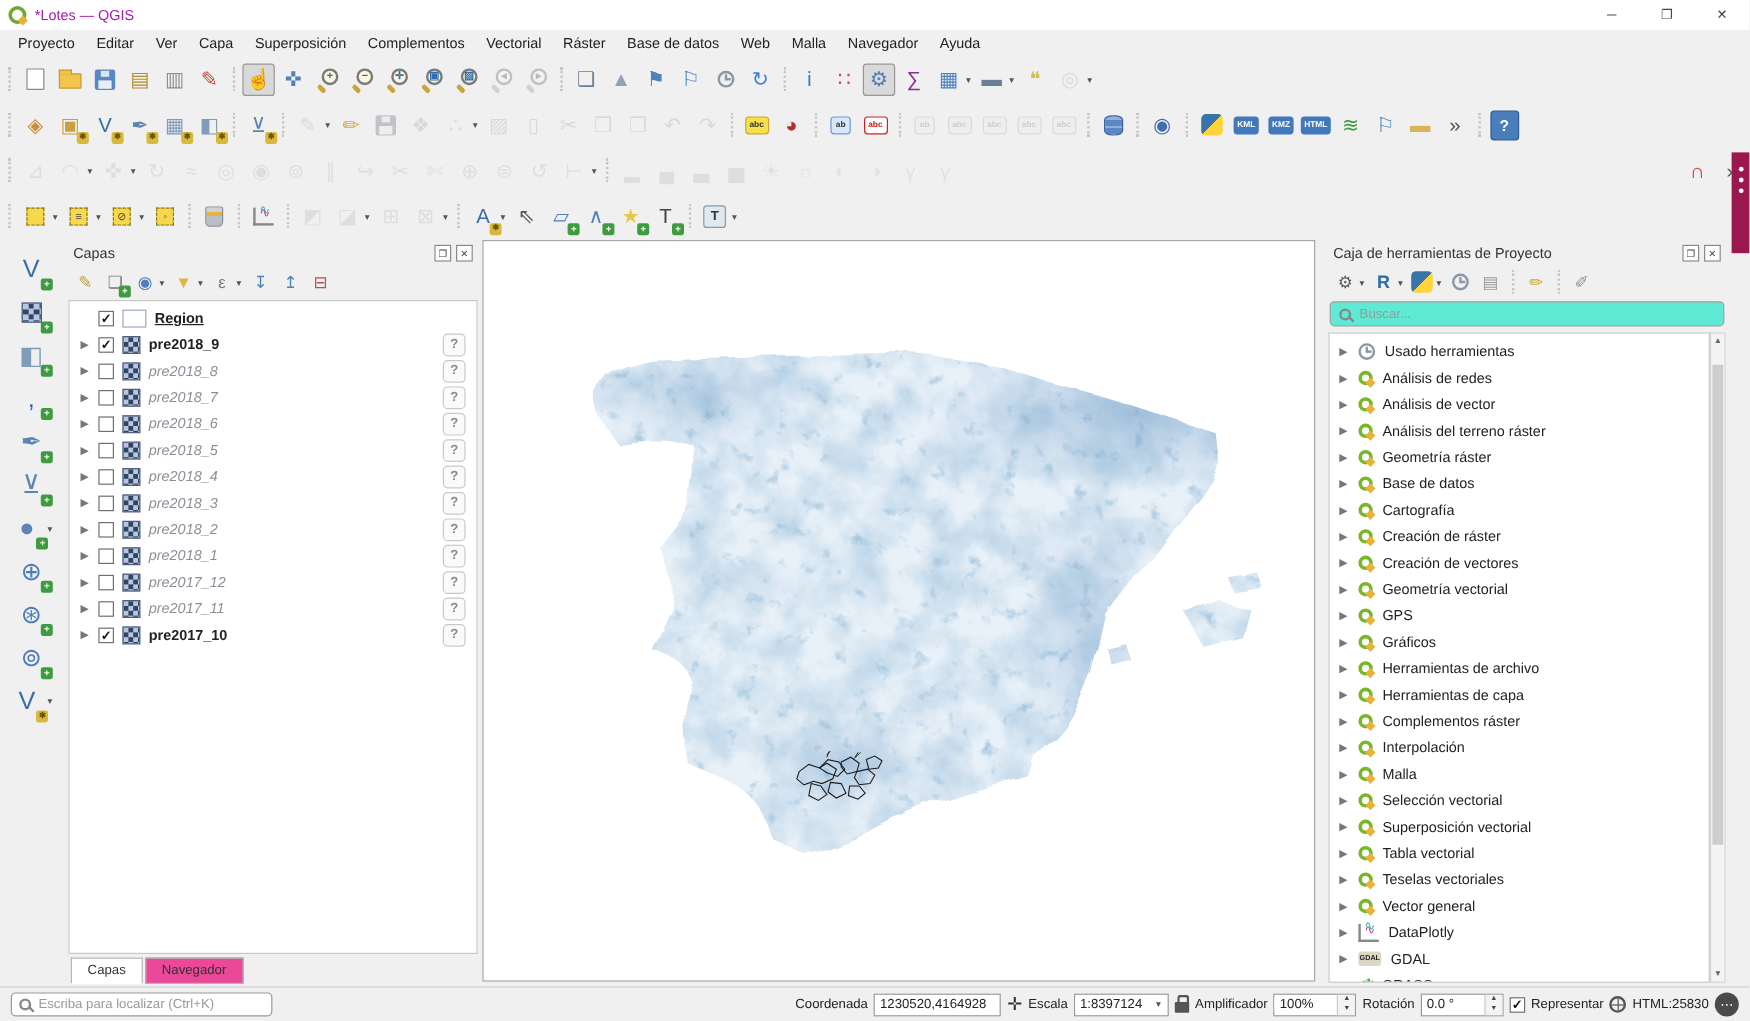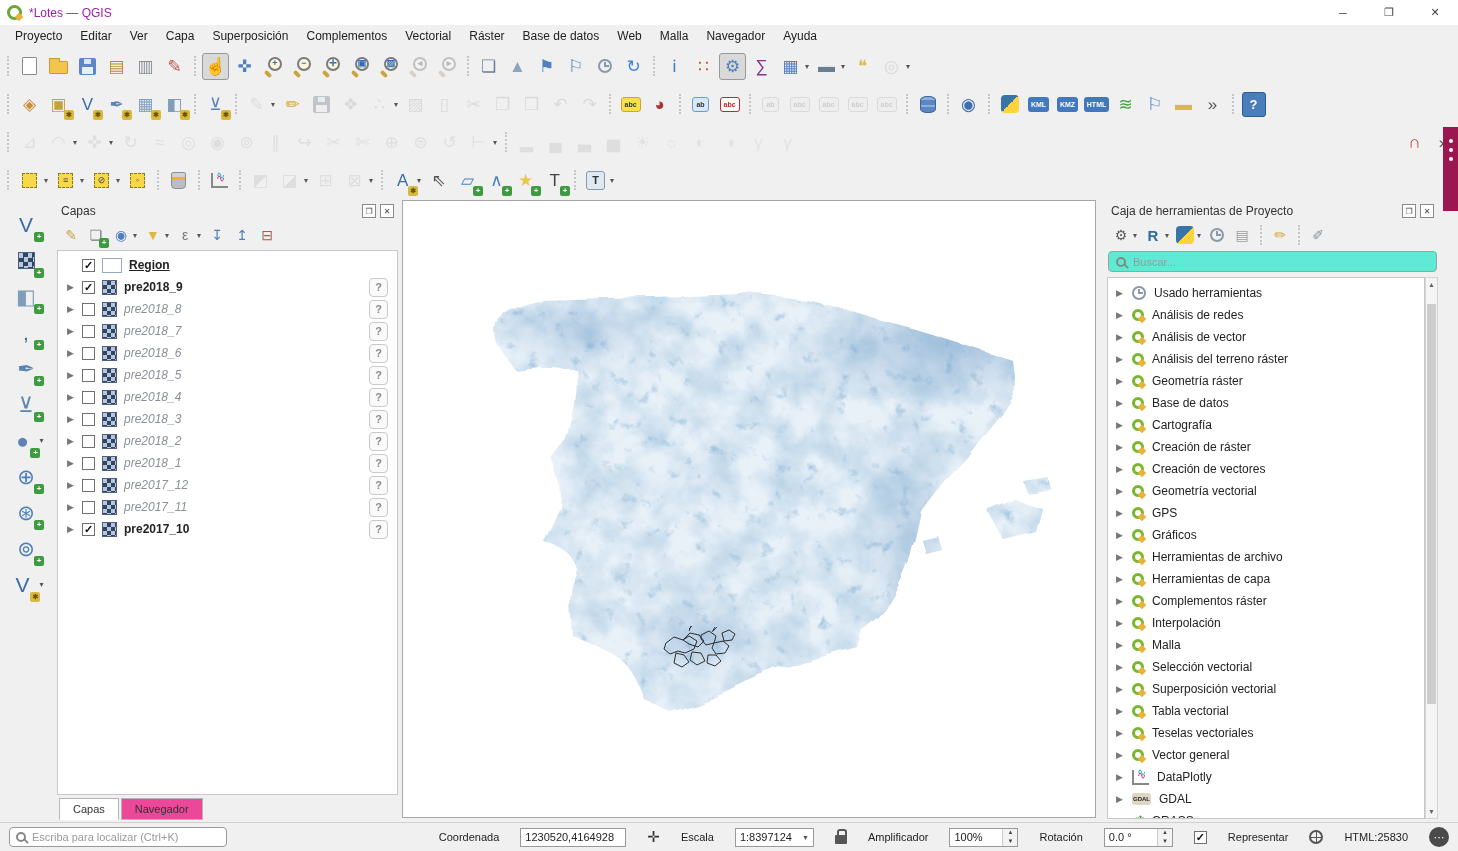--- a/index.html
+++ b/index.html
@@ -101,21 +101,21 @@
   .tool-row{height:22px;display:flex;align-items:center;gap:8px;padding-left:7px}
   .tool-label{color:#222}
   .vscroll{position:absolute;top:77px;right:2px;width:13px;bottom:2px;background:#f4f4f4;border:1px solid #d5d5d5}
   .vs-arrow{height:13px;display:flex;align-items:center;justify-content:center;font-size:7px;color:#666}
   .vs-arrow.bottom{position:absolute;bottom:0;left:0;right:0}
   .vs-thumb{position:absolute;left:1px;right:1px;top:26px;height:400px;background:#cdcdcd}
   .maroon-strip{position:absolute;right:0;top:127px;width:15px;height:84px;display:flex;flex-direction:column;align-items:center;justify-content:flex-start;padding-top:12px;gap:5px}
   .maroon-strip i{width:4px;height:4px;border-radius:50%;background:#fff}
 
   
-  .statusbar{position:absolute;left:0;right:0;bottom:0;height:29px;background:#f0f0f0;border-top:1px solid #d0d0d0;display:flex;align-items:center;padding:0 9px;gap:21px}
+  .statusbar{position:absolute;left:0;right:0;bottom:0;height:29px;background:#f0f0f0;border-top:1px solid #d0d0d0;display:flex;align-items:center;padding:0 9px;gap:5px}
   .locator{width:218px;height:20px;border:1px solid #999;border-radius:4px;background:#fff;display:flex;align-items:center;padding:0 6px;gap:6px}
   .sb-label{font-size:11px;color:#222;white-space:nowrap}
   .sb-input{height:19px;border:1px solid #999;background:#fff;font-size:11px;padding:0 4px;font-family:inherit;color:#222}
   .combo,.spin{display:flex;align-items:center;border:1px solid #999;background:#fff;height:19px}
   .combo input,.spin input{border:none;outline:none;font-size:11px;padding:0 4px;font-family:inherit;color:#222}
   .combo .arr{width:15px;text-align:center;font-size:7px;color:#555}
   .updown{display:flex;flex-direction:column;width:15px;align-items:center;font-size:6px;line-height:1.5;color:#444;border-left:1px solid #ccc;background:#f3f3f3;height:100%;justify-content:center}
   .lock{width:12px;height:9px;background:#555;border-radius:1px;position:relative;margin-top:5px;flex:none}
   .lock::before{content:"";position:absolute;top:-6px;left:2px;width:6px;height:6px;border:2px solid #555;border-bottom:none;border-radius:3px 3px 0 0}
   .globe-ico{width:14px;height:14px;border:2px solid #555;border-radius:50%;position:relative;flex:none}

